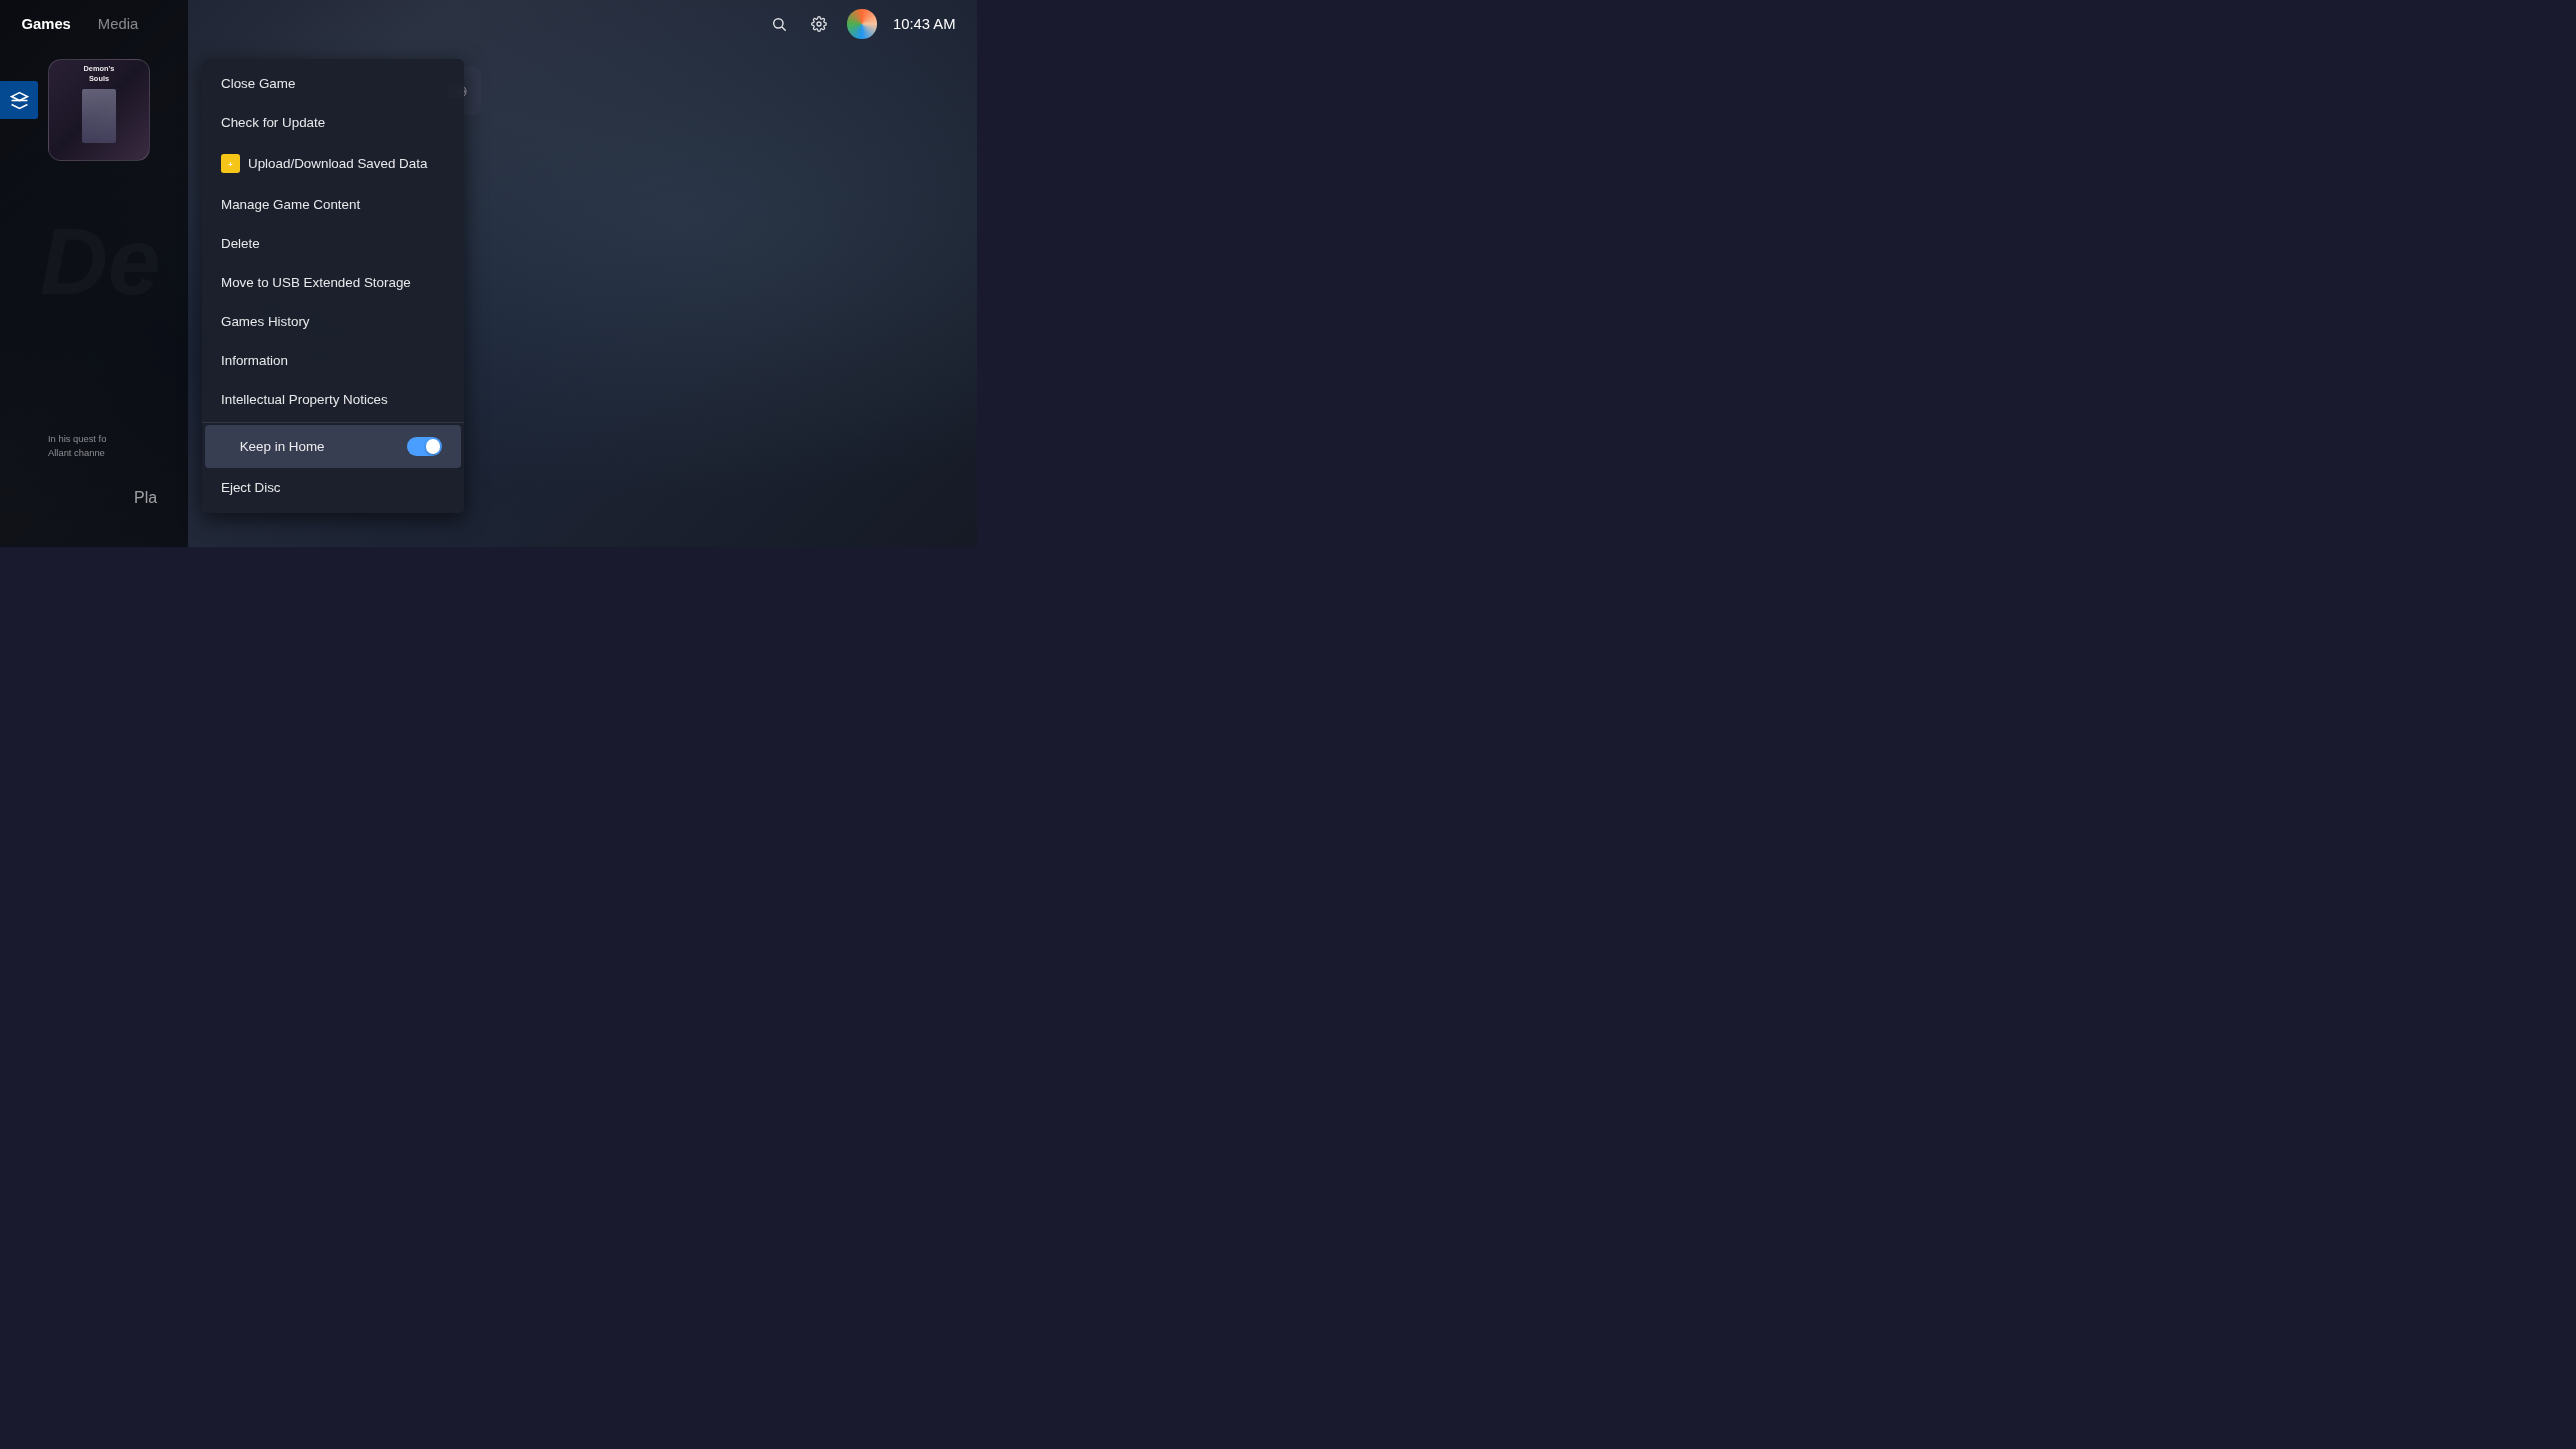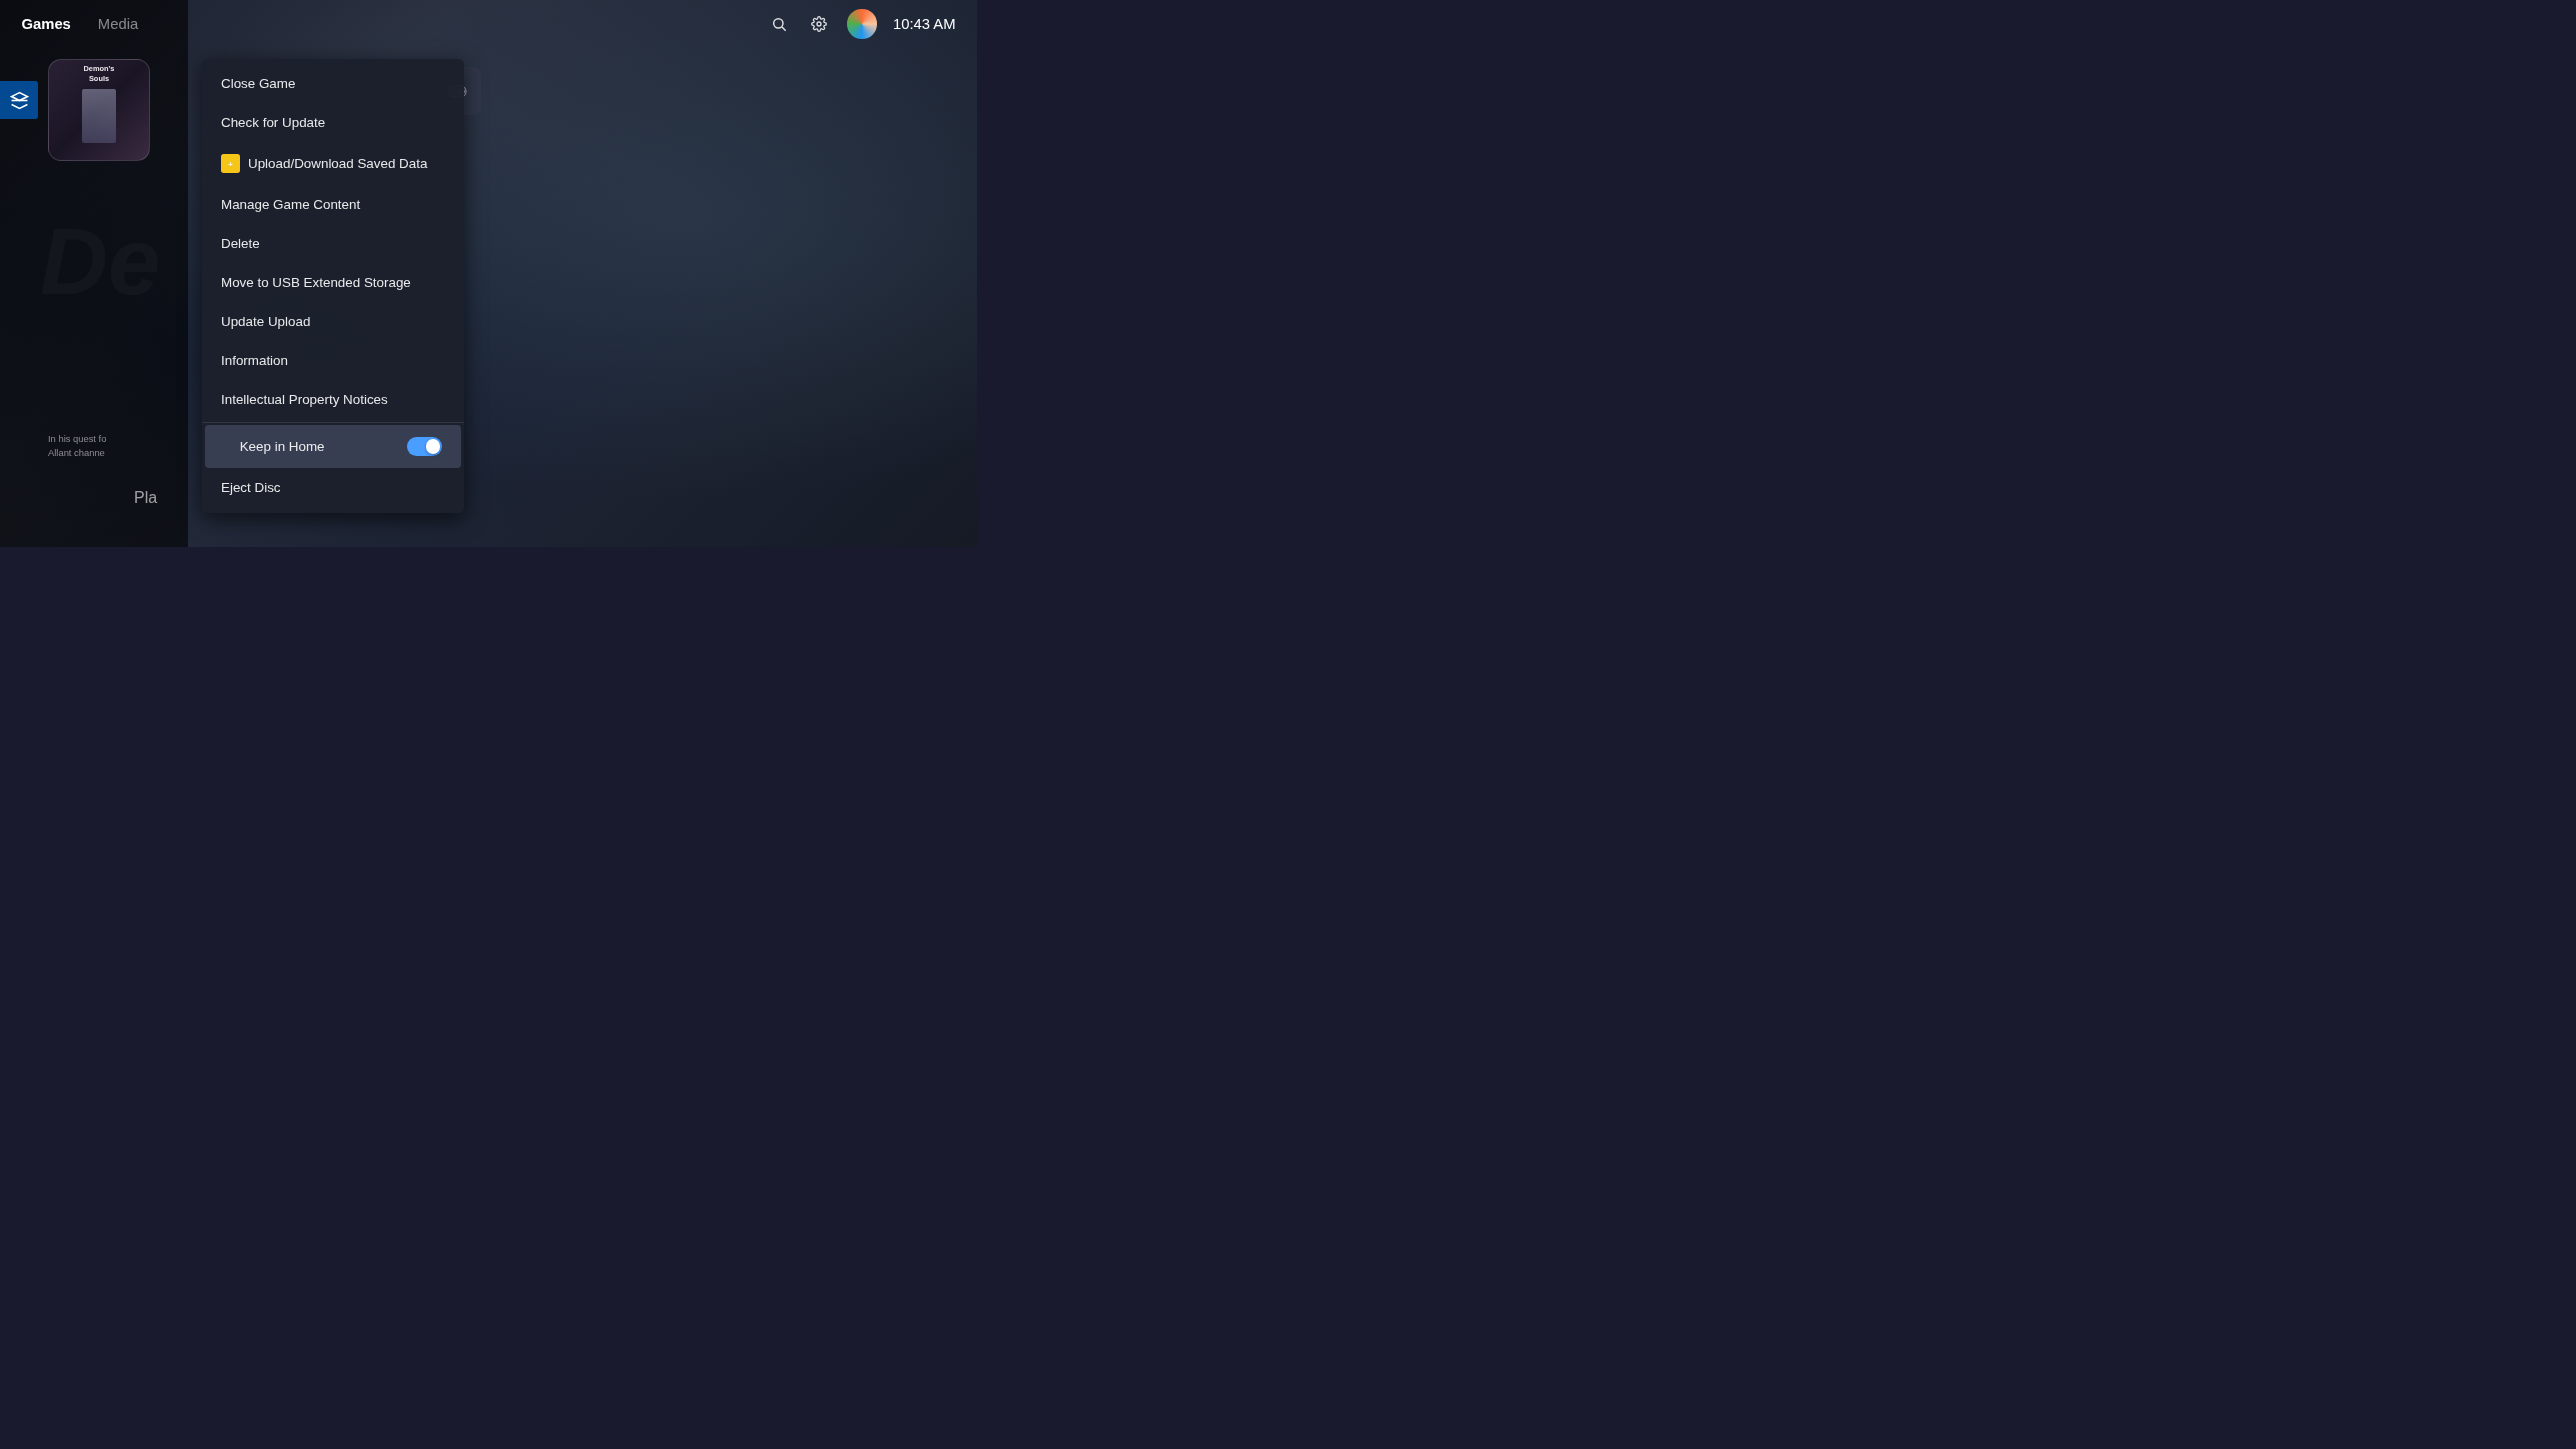--- a/index.html
+++ b/index.html
@@ -388,21 +388,21 @@
 
   <div class="menu-item">
     <span>Delete</span>
   </div>
 
   <div class="menu-item">
     <span>Move to USB Extended Storage</span>
   </div>
 
   <div class="menu-item">
-    <span>Update Upload</span>
+    <span>Games History</span>
   </div>
 
   <div class="menu-item">
     <span>Information</span>
   </div>
 
   <div class="menu-item">
     <span>Intellectual Property Notices</span>
   </div>
 

